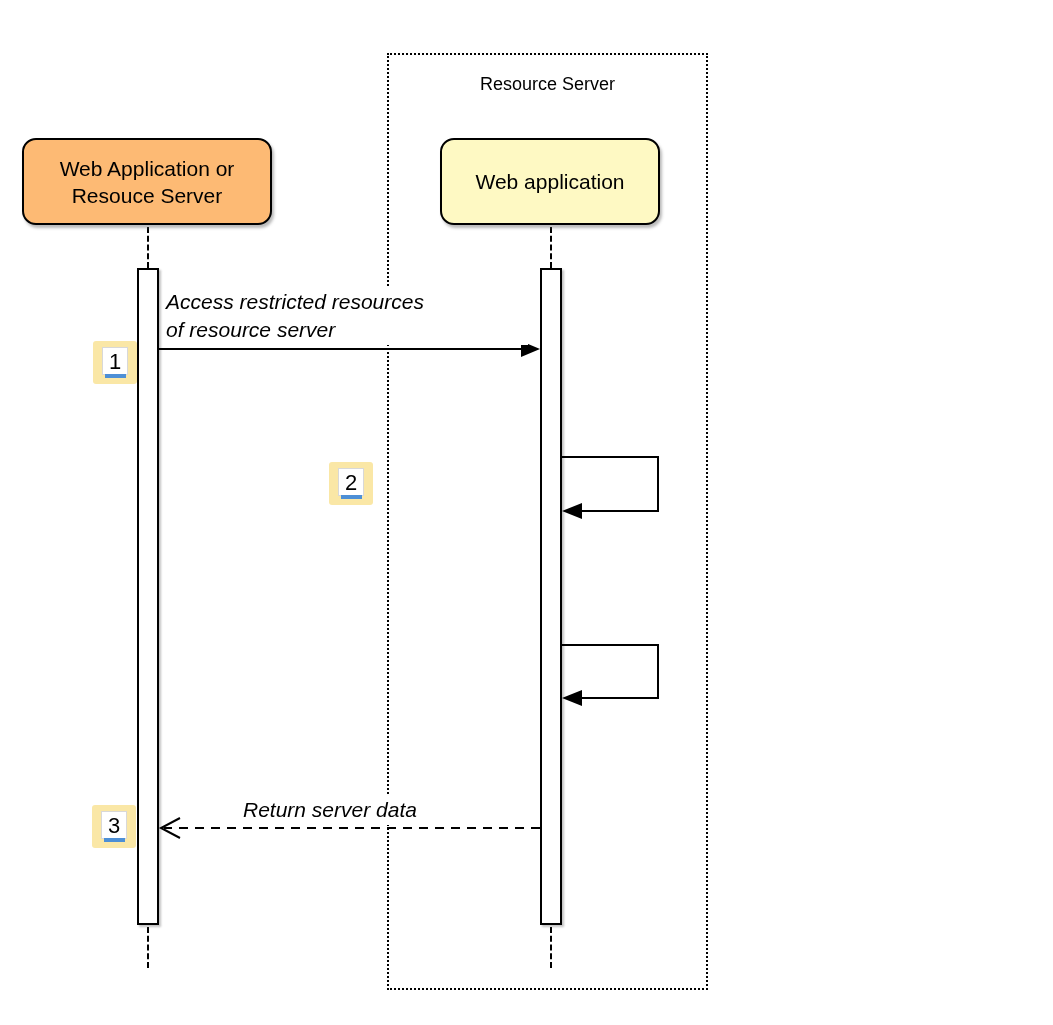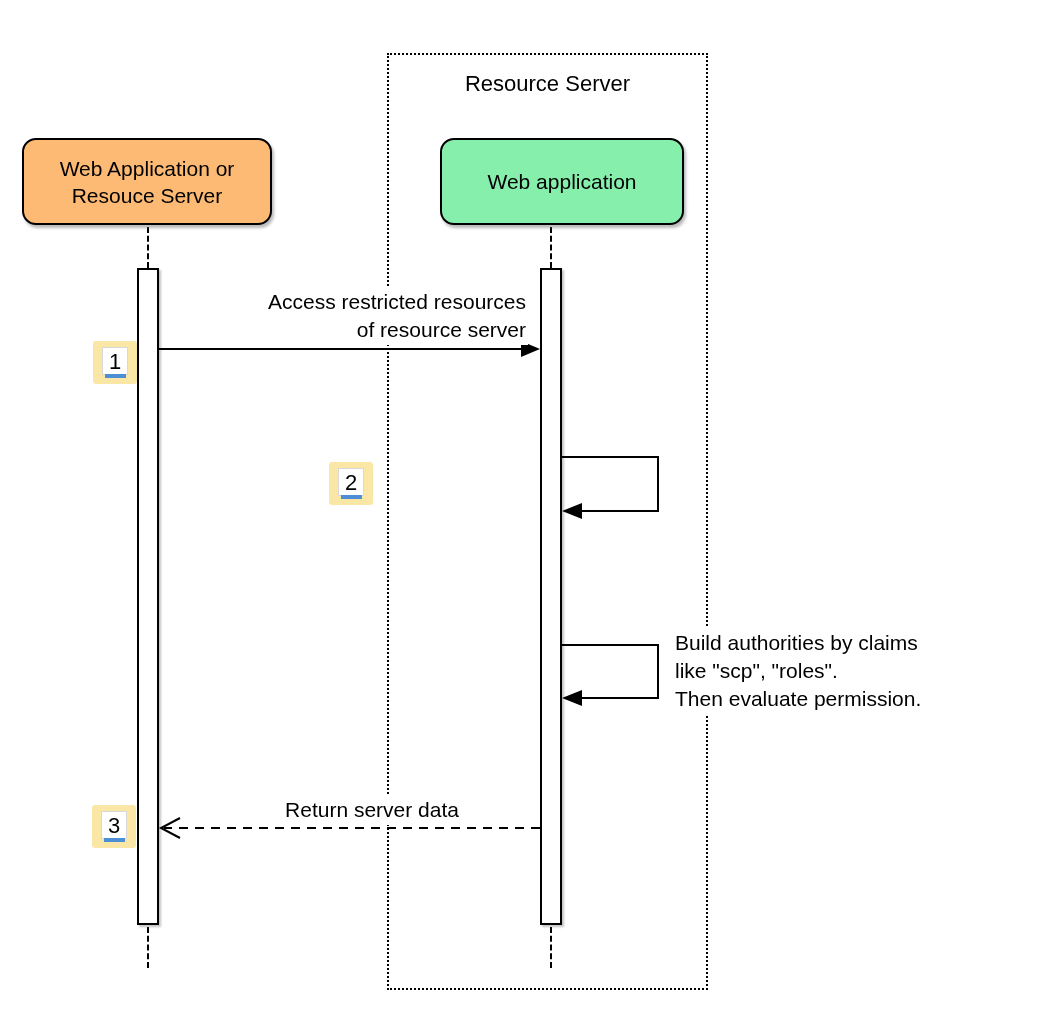--- a/index.html
+++ b/index.html
@@ -25,21 +25,21 @@
     height: 937px;
     border: 2px dotted #000000;
     box-sizing: border-box;
   }
   .boundary-title {
     position: absolute;
     left: 387px;
     top: 71px;
     width: 321px;
     text-align: center;
-    font-size: 22px;
+    font-size: 18px;
     line-height: 26px;
     white-space: nowrap;
   }
   
   .actor {
     position: absolute;
     box-sizing: border-box;
     border: 2px solid #000000;
     border-radius: 14px;
     display: flex;
@@ -51,22 +51,22 @@
     white-space: pre-line;
     box-shadow: 2px 3px 3px rgba(102,102,102,0.45);
   }
   .actor-client {
     left: 22px; top: 138px;
     width: 250px; height: 87px;
     background: #fdba74;
   }
   .actor-webapp {
     left: 440px; top: 138px;
-    width: 244px; height: 87px;
-    background: #86efac;
+    width: 220px; height: 87px;
+    background: #fef9c3;
   }
   
   .lifeline {
     position: absolute;
     width: 0;
     border-left: 2px dashed #000000;
   }
   .ll-client-top  { left: 147px; top: 227px; height: 41px; }
   .ll-webapp-top  { left: 550px; top: 227px; height: 41px; }
   .ll-client-bot  { left: 147px; top: 927px; height: 41px; }
@@ -91,21 +91,21 @@
   }
   
   .msg-label {
     position: absolute;
     background: #ffffff;
     font-size: 21px;
     line-height: 28px;
     white-space: pre-line;
     padding: 1px 2px;
   }
-  .msg-label.centered { text-align: right; }
+  .msg-label.centered { text-align: left; font-style: italic; }
   .lbl-m1 { left: 164px; top: 287px; width: 360px; }
   .lbl-m2 { left: 680px; top: 454px; }
   .lbl-m3 { left: 673px; top: 628px; }
   .lbl-m4 { left: 241px; top: 795px; width: 216px; }
   
   .badge {
     position: absolute;
     width: 44px;
     height: 43px;
     background: #FAE7A6;
@@ -169,23 +169,20 @@
       <path d="M562,645 H658 V698 H581"></path>
       <path d="M562,698 L582,690 L582,706 Z" fill="#000000" stroke="none"></path>
 
       <path d="M540,828 H164" stroke-dasharray="9,7"></path>
       <path d="M180,818 L161,828 L180,838"></path>
     </g>
   </svg>
 
   <div class="msg-label centered lbl-m1">Access restricted resources
 of resource server</div>
-  <div class="msg-label lbl-m3">Build authorities by claims
-like "scp", "roles".
-Then evaluate permission.</div>
   <div class="msg-label centered lbl-m4">Return server data</div>
 
   <div class="badge badge-1">
     <span class="num">1</span>
     <span class="link-underline"></span>
   </div>
   <div class="badge badge-2">
     <span class="num">2</span>
     <span class="link-underline"></span>
   </div>

